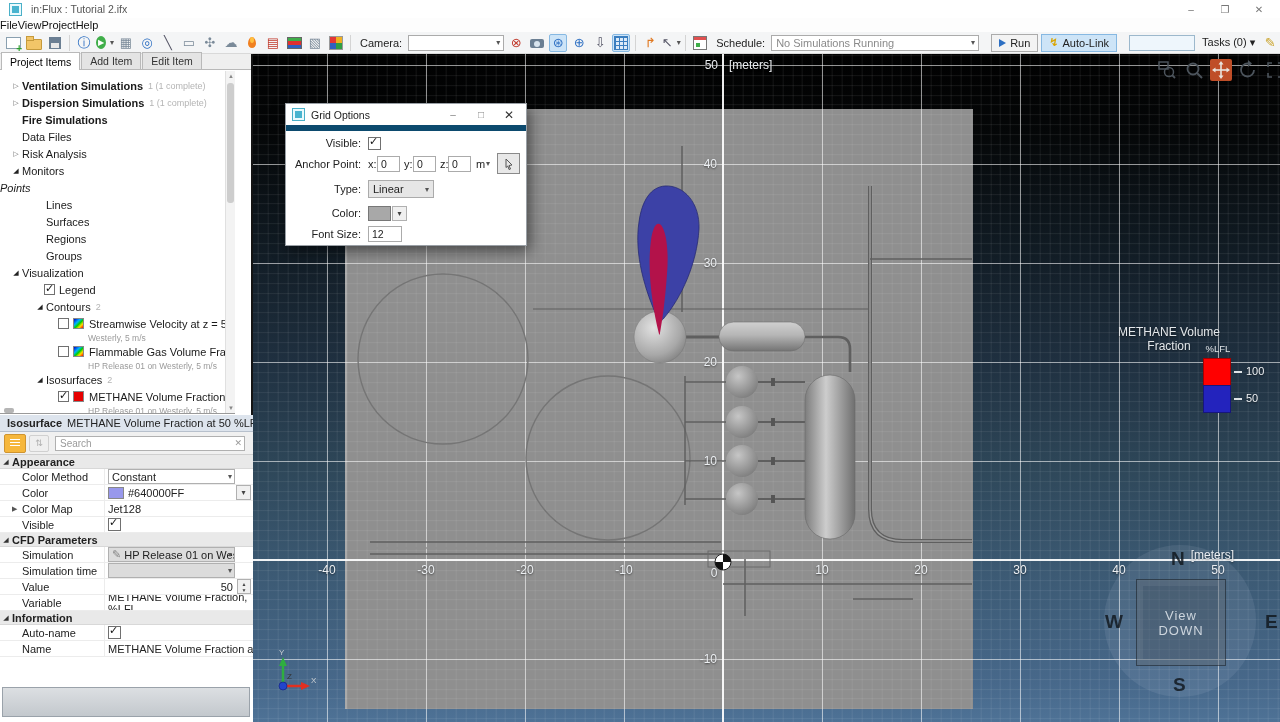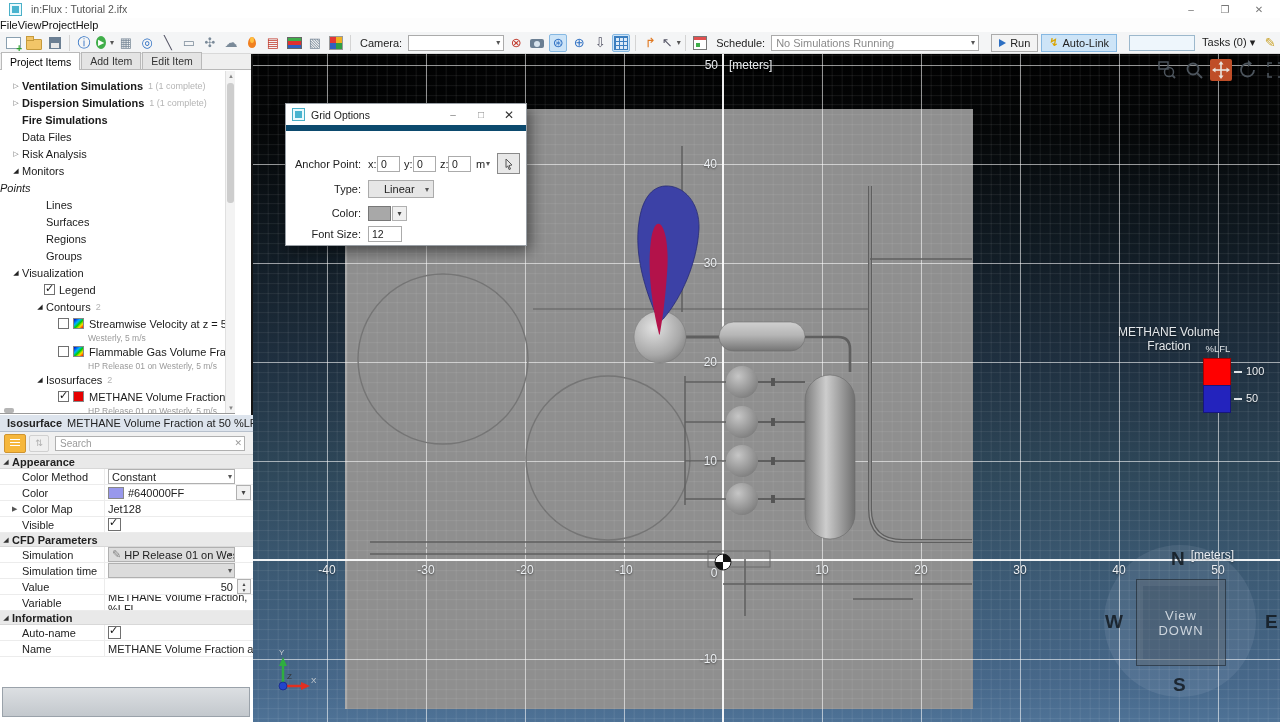--- a/index.html
+++ b/index.html
@@ -135,21 +135,21 @@
   .dtitle{height:21px;display:flex;align-items:center;border-bottom:6px solid #0c4a6e;}
   .dicon{width:11px;height:11px;margin-left:6px;border:1px solid #4ab0c8;background:#eafafd;position:relative;}
   .dicon::after{content:"";position:absolute;inset:2px;background:#49b4cf;}
   .dtext{margin-left:6px;font-size:10.5px;color:#222;}
   .dbtns{position:absolute;right:3px;top:0;height:21px;display:flex;}
   .dbtn{width:28px;height:21px;display:flex;align-items:center;justify-content:center;color:#888;font-size:10px;}
   .dbtn.close{color:#333;font-size:12px;}
   .drow{position:absolute;display:flex;align-items:center;}
   .dlab{position:absolute;text-align:right;width:75px;left:0;color:#222;}
   .dinput{height:16px;border:1px solid #ababab;background:#fff;font-size:10.5px;padding:0 3px;box-sizing:border-box;display:flex;align-items:center;}
-  .dcombo{height:18px;border:1px solid #ababab;background:#e6e6e6;display:flex;align-items:center;padding:0 15px;position:relative;box-sizing:border-box;}
+  .dcombo{height:18px;border:1px solid #ababab;background:#e6e6e6;display:flex;align-items:center;padding:0 4px;position:relative;box-sizing:border-box;}
   .dcombo .car{position:absolute;right:4px;color:#555;font-size:8px;}
   .pickbtn{width:21px;height:19px;border:1px solid #8a8a8a;background:#e8e8e8;display:flex;align-items:center;justify-content:center;}
   .car2{color:#555;font-size:8px;margin-left:4px;}
 </style>
 </head>
 <body>
 
 <div class="app">
 
   <div class="titlebar">
@@ -651,20 +651,24 @@
   <div class="dialog">
     <div class="dtitle">
       <span class="dicon"></span>
       <span class="dtext">Grid Options</span>
       <span class="dbtns">
         <span class="dbtn">–</span>
         <span class="dbtn">□</span>
         <span class="dbtn close">✕</span>
       </span>
     </div>
+    <div class="drow" style="top:31px;height:16px;left:0;right:0;">
+      <span class="dlab">Visible:</span>
+      <span class="cb on" style="position:absolute;left:82px;width:13px;height:13px;"></span>
+    </div>
     <div class="drow" style="top:50px;height:19px;left:0;right:0;">
       <span class="dlab">Anchor Point:</span>
       <span style="position:absolute;left:82px;">x:</span>
       <span class="dinput" style="position:absolute;left:91px;width:23px;">0</span>
       <span style="position:absolute;left:118px;">y:</span>
       <span class="dinput" style="position:absolute;left:127px;width:23px;">0</span>
       <span style="position:absolute;left:154px;">z:</span>
       <span class="dinput" style="position:absolute;left:162px;width:23px;">0</span>
       <span style="position:absolute;left:190px;">m</span>
       <span style="position:absolute;left:200px;color:#555;font-size:8px;">▾</span>

